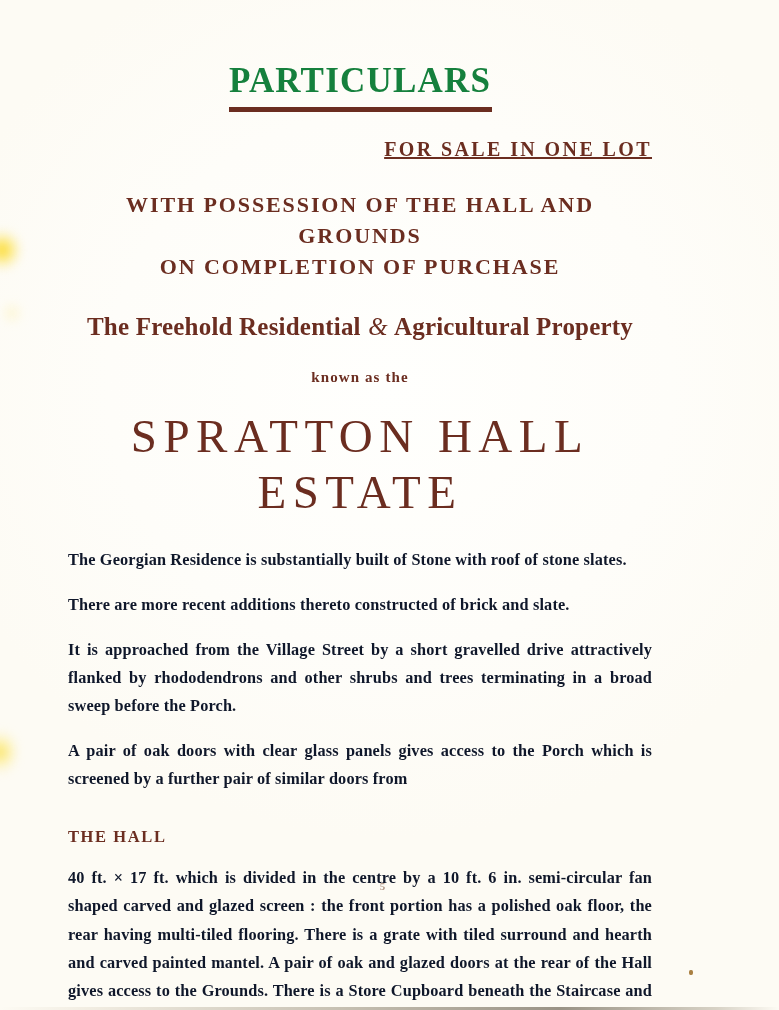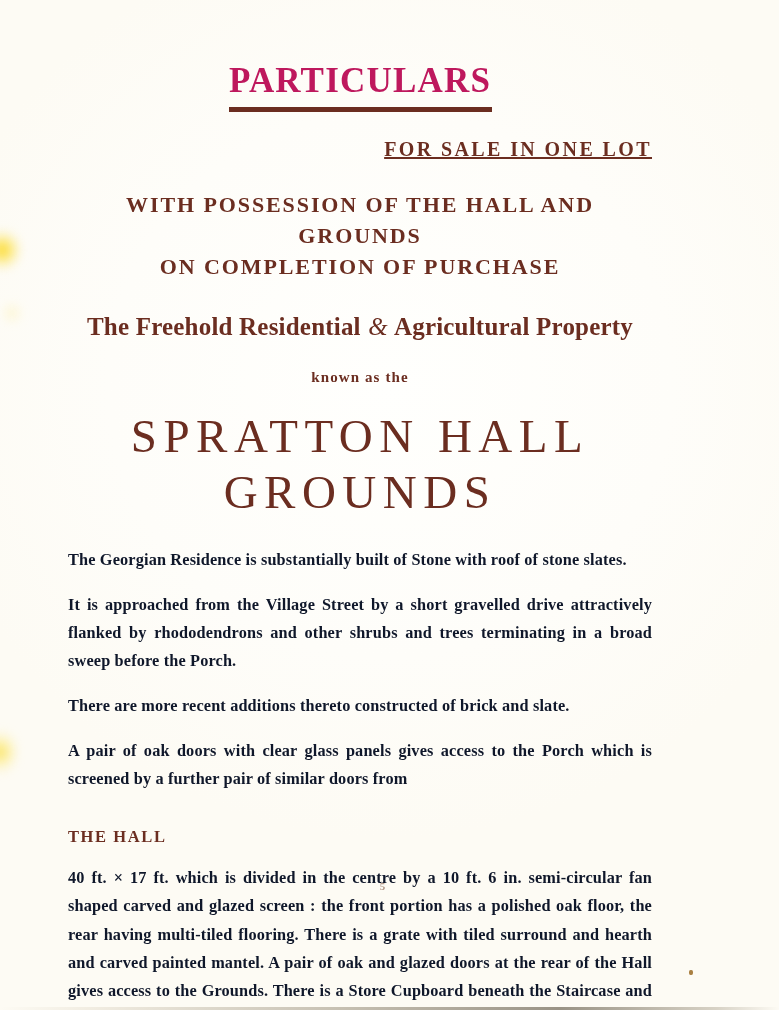--- a/index.html
+++ b/index.html
@@ -81,21 +81,21 @@
 
   
   .title-particulars {
     text-align: center;
     font-weight: bold;
     font-size: 35px;
     letter-spacing: 1.2px;
     margin: 0;
     padding-top: 63px;
     line-height: 1.05;
-    color: #be185d;
+    color: #15803d;
   }
   .title-rule {
     width: 263px;
     height: 5px;
     background: #6b2d20;
     margin: 7px auto 0 auto;
   }
 
   .line-forsale {
     text-align: right;
@@ -229,28 +229,28 @@
     </div>
 
     <div class="line-freehold">
       <span>The Freehold Residential </span><span class="amp">&amp;</span><span> Agricultural Property</span>
     </div>
 
     <div class="line-knownas">known as the</div>
 
     <div class="estate-name">
       <span>SPRATTON HALL</span>
-      <span class="en-l2">GROUNDS</span>
+      <span class="en-l2">ESTATE</span>
     </div>
 
 
     <div class="body-block">
       <p class="para nojust">The Georgian Residence is substantially built of Stone with roof of stone slates.</p>
+      <p class="para nojust">There are more recent additions thereto constructed of brick and slate.</p>
       <p class="para">It is approached from the Village Street by a short gravelled drive attractively flanked by rhododendrons and other shrubs and trees terminating in a broad sweep before the Porch.</p>
-      <p class="para nojust">There are more recent additions thereto constructed of brick and slate.</p>
       <p class="para">A pair of oak doors with clear glass panels gives access to the Porch which is screened by a further pair of similar doors from</p>
     </div>
 
     <div class="section-head">THE HALL</div>
 
     <p class="para last">40 ft. × 17 ft. which is divided in the centre by a 10 ft. 6 in. semi-circular fan shaped carved and glazed screen : the front portion has a polished oak floor, the rear having multi-tiled flooring.  There is a grate with tiled surround and hearth and carved painted mantel.  A pair of oak and glazed doors at the rear of the Hall gives access to the Grounds.  There is a Store Cupboard beneath the Staircase and a Cloak Room-Lavatory with basin (h. &amp; c.) and Twyfords lavatory suite.</p>
 
   </div>
 
   <div class="page-number">

